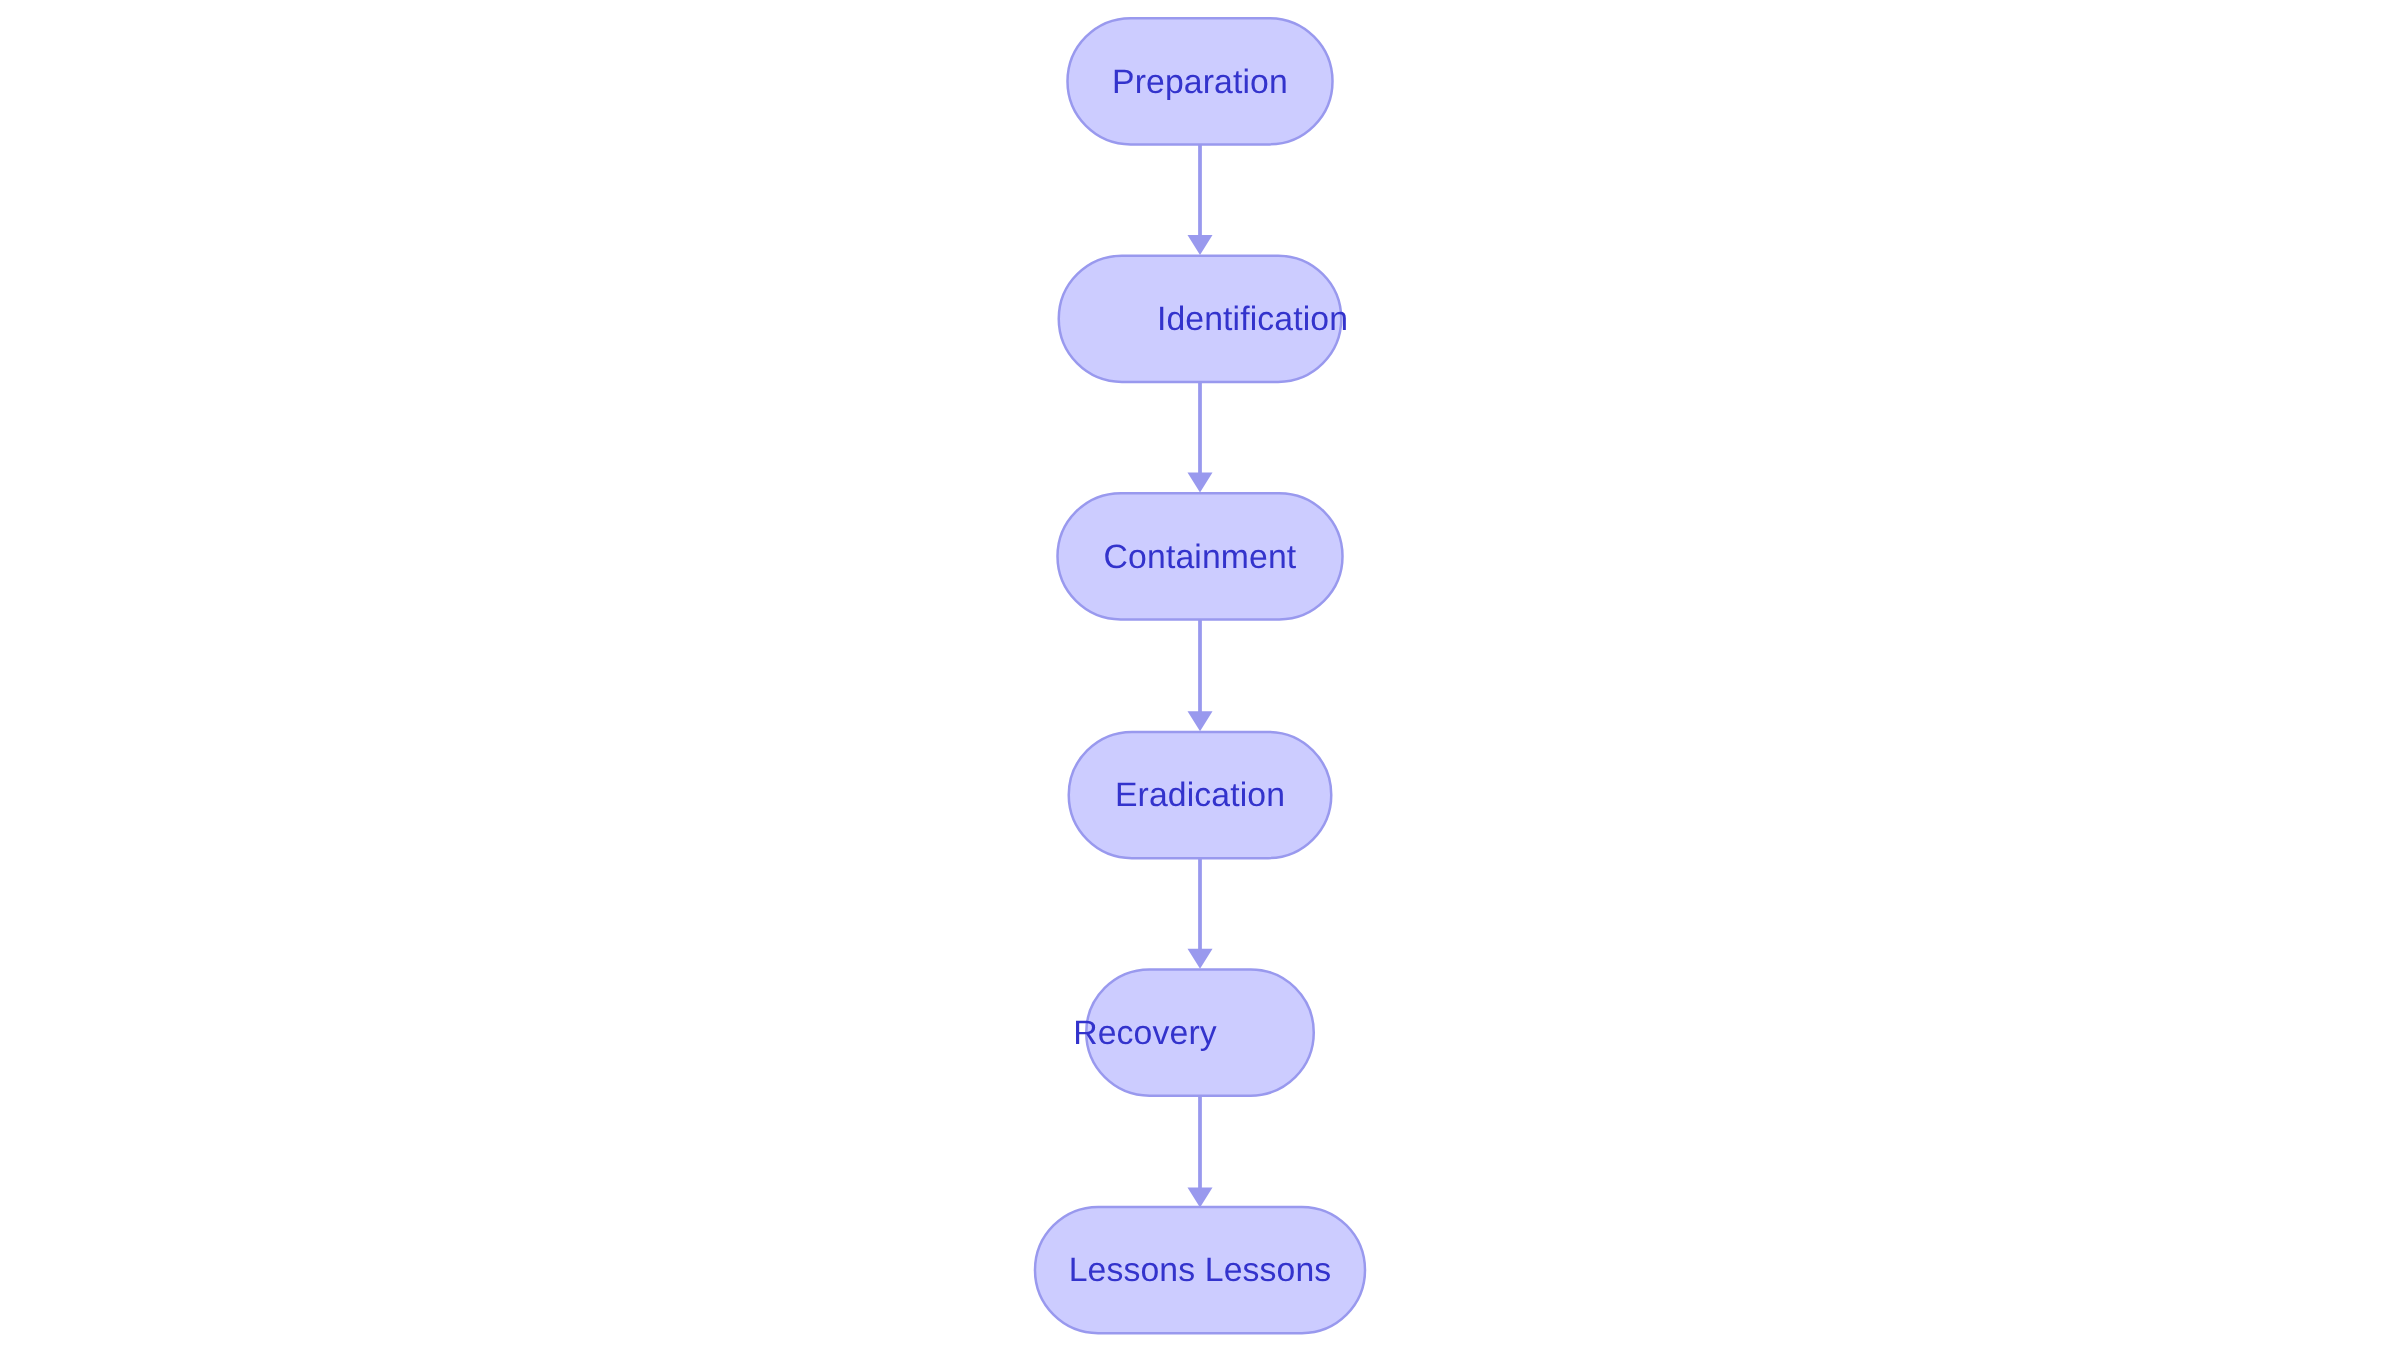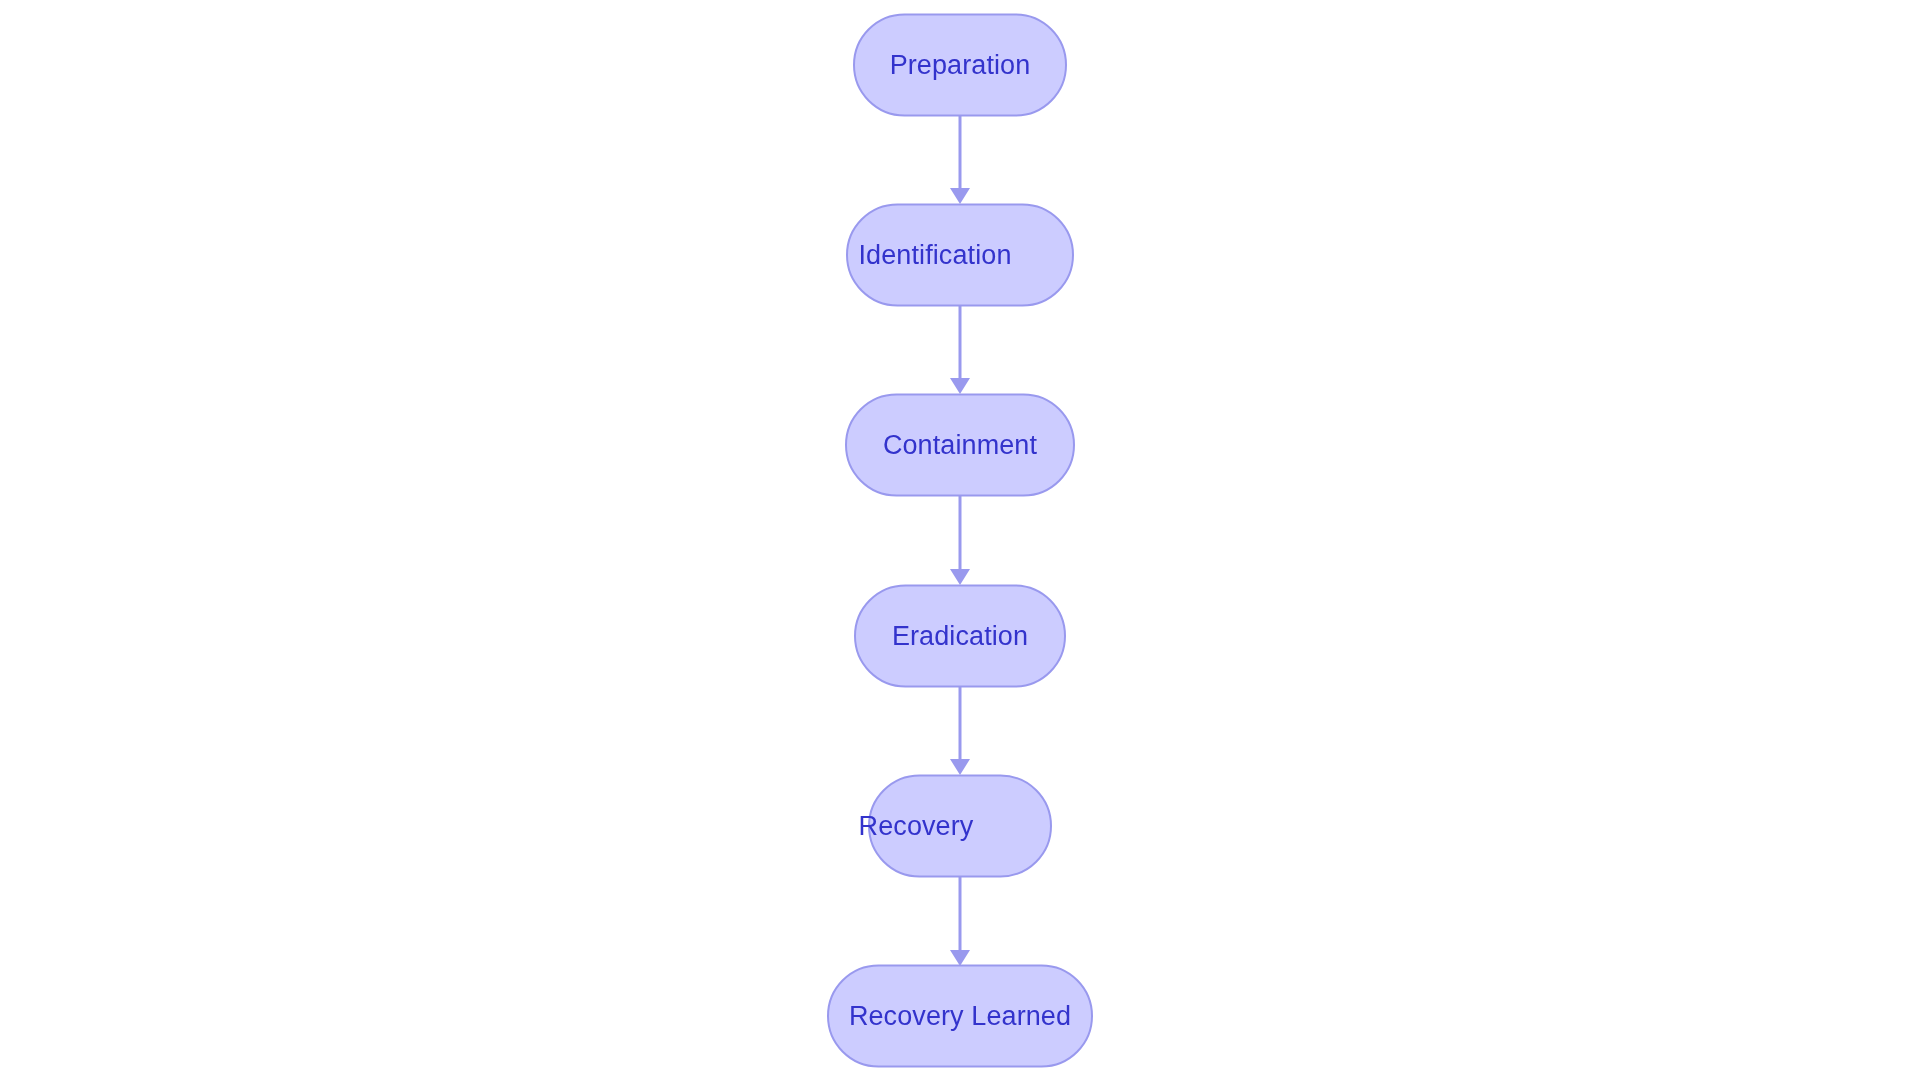--- a/index.html
+++ b/index.html
@@ -89,23 +89,23 @@
 
       <rect x="869" y="775.5" width="182" height="101" rx="50.5" ry="50.5" fill="#ccccff" stroke="#9999ee" stroke-width="2"></rect>
 
       <rect x="828" y="965.5" width="264" height="101" rx="50.5" ry="50.5" fill="#ccccff" stroke="#9999ee" stroke-width="2"></rect>
 
     </g>
   </svg>
 
   <div class="node-label" style="left:854px; top:14.5px; width:212px; height:101px;">Preparation</div>
 
-  <div class="node-label" style="left:822px; top:204.5px; width:226px; height:101px;">Identification</div>
+  <div class="node-label" style="left:889px; top:204.5px; width:226px; height:101px;">Identification</div>
 
   <div class="node-label" style="left:855px; top:585.5px; width:210px; height:101px;">Eradication</div>
 
   <div class="node-label" style="left:846px; top:394.5px; width:228px; height:101px;">Containment</div>
 
   <div class="node-label" style="left:825px; top:775.5px; width:182px; height:101px;">Recovery</div>
 
-  <div class="node-label" style="left:828px; top:965.5px; width:264px; height:101px;">Recovery Learned</div>
+  <div class="node-label" style="left:828px; top:965.5px; width:264px; height:101px;">Lessons Lessons</div>
 
 </div>
 
 </body></html>

